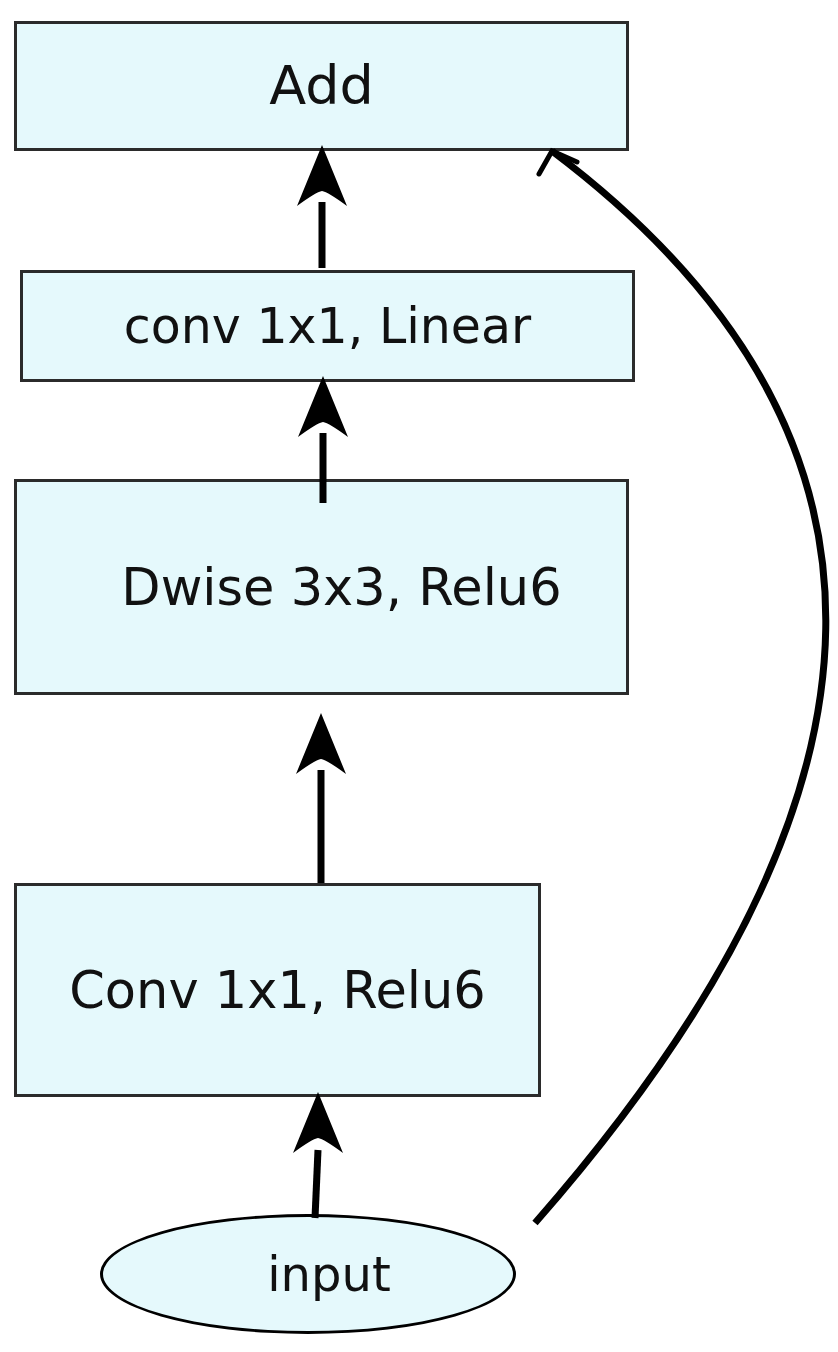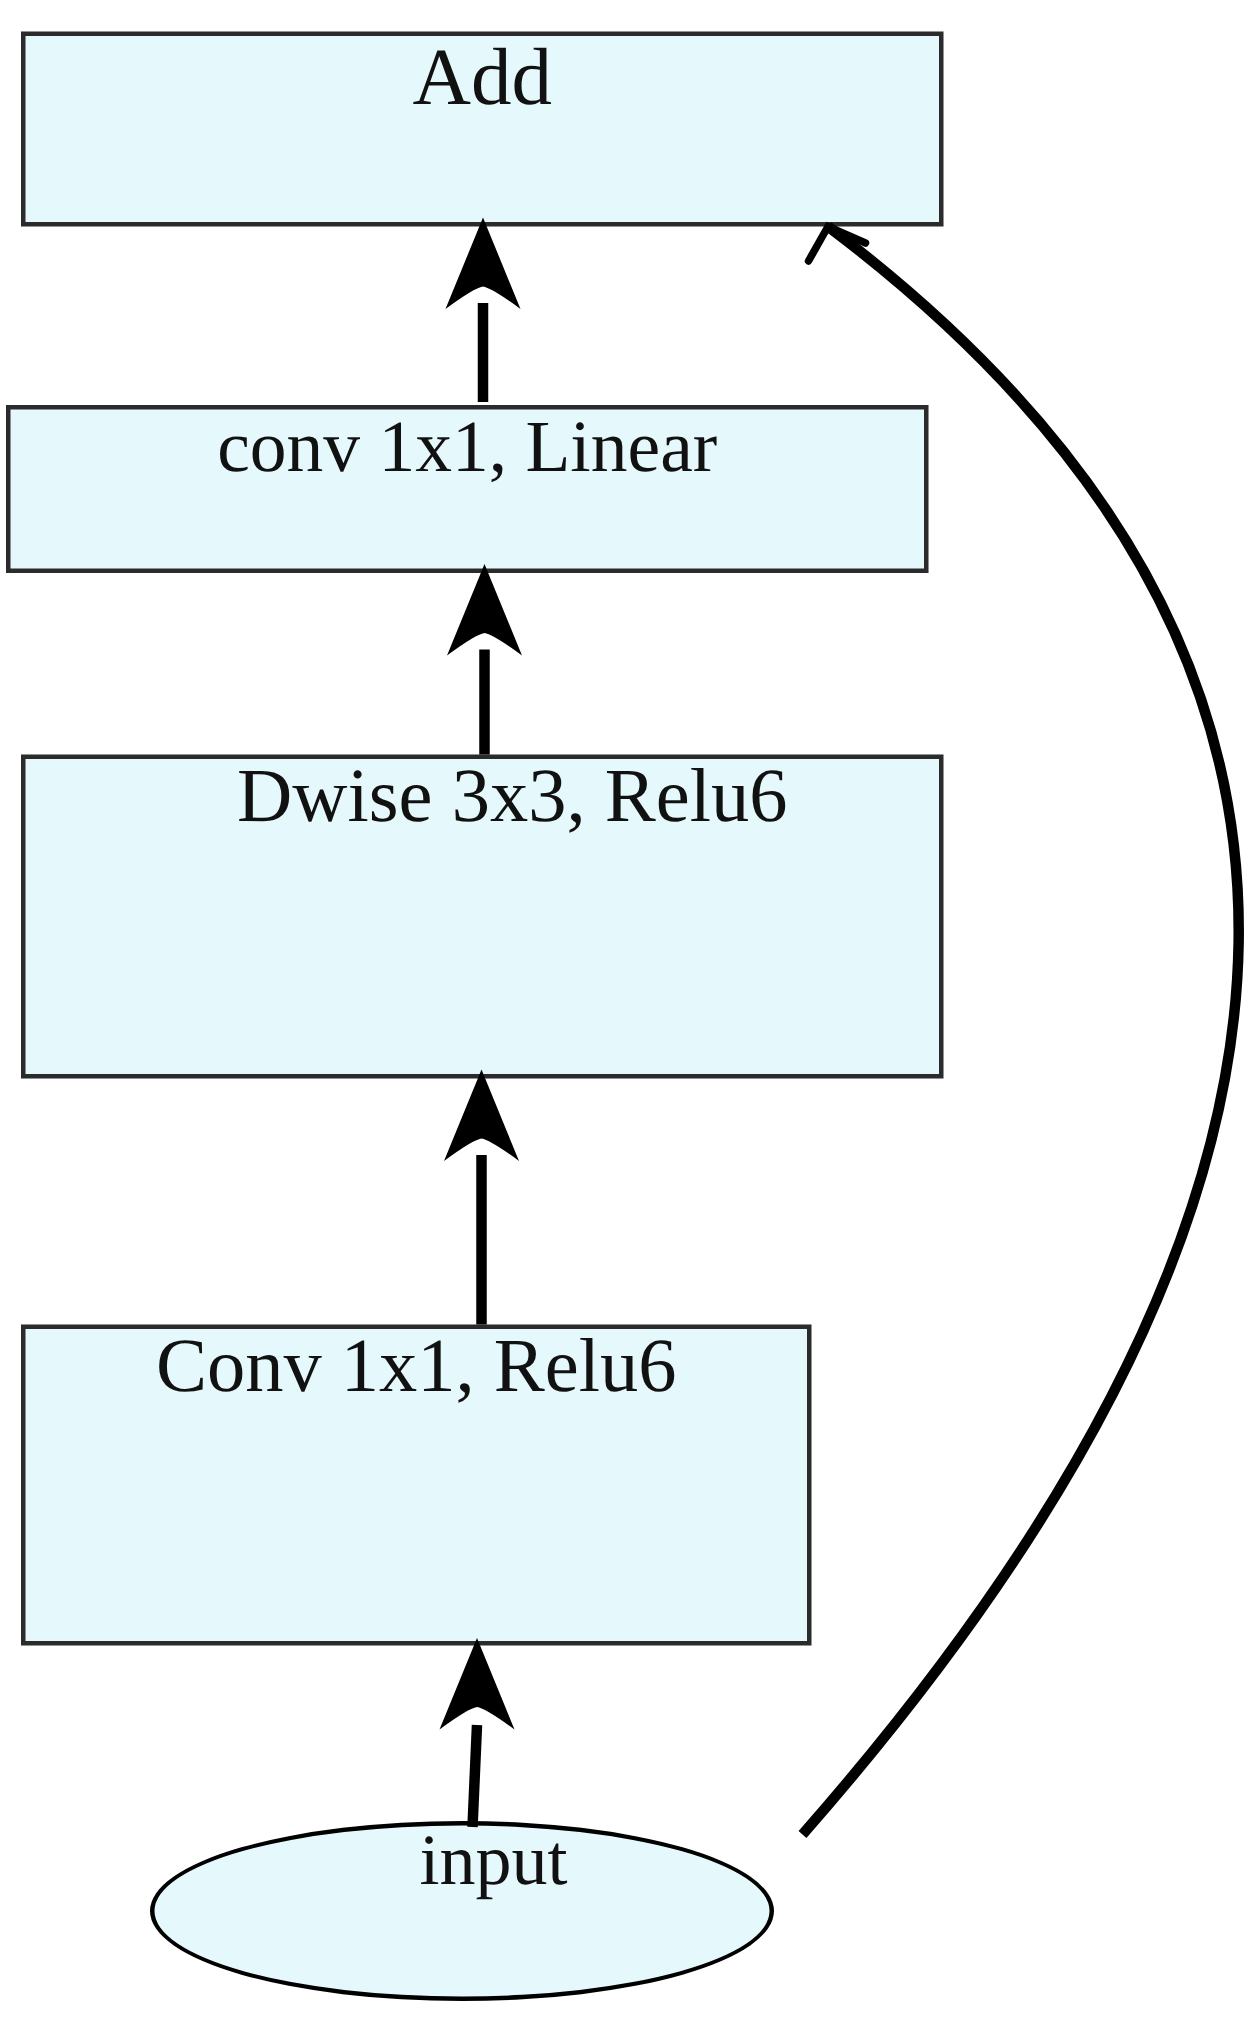--- a/index.html
+++ b/index.html
@@ -14,39 +14,39 @@
     background: var(--background, #fff);
     overflow: hidden;
     font-family: "DejaVu Sans", "Liberation Sans", sans-serif;
   }
   .node {
     position: absolute;
     box-sizing: border-box;
     background: var(--node-fill, #e5f9fc);
     border: 3px solid var(--node-border, #2b2b2b);
     display: flex;
+    align-items: center;
     justify-content: center;
     color: var(--text, #111);
     z-index: 1;
-    font-family: Liberation Serif, serif;
   }
   .node.rect { border-color: var(--node-border, #2b2b2b); }
   .node.ellipse {
     border-radius: 50%;
     border: 3px solid var(--edge, #000);
   }
   .node-label {
     white-space: nowrap;
     line-height: 1;
   }
   #node-add            { left: 14px;  top: 21px;   width: 615px; height: 130px; }
   #node-add .node-label { font-size: 54px; }
-  #node-conv-linear    { left: 4px;  top: 270px;  width: 615px; height: 112px; }
+  #node-conv-linear    { left: 20px;  top: 270px;  width: 615px; height: 112px; }
   #node-conv-linear .node-label { font-size: 49px; }
-  #node-dwise          { left: 14px;  top: 503px;  width: 615px; height: 216px; padding-left: 40px; }
+  #node-dwise          { left: 14px;  top: 479px;  width: 615px; height: 216px; padding-left: 40px; }
   #node-dwise .node-label { font-size: 51px; }
   #node-conv-relu6     { left: 14px;  top: 883px;  width: 527px; height: 214px; }
   #node-conv-relu6 .node-label { font-size: 51px; }
   #node-input          { left: 100px; top: 1214px; width: 416px; height: 120px; }
   #node-input .node-label { font-size: 48px; margin-left: 42px; }
   #edges {
     position: absolute;
     left: 0;
     top: 0;
     z-index: 5;

